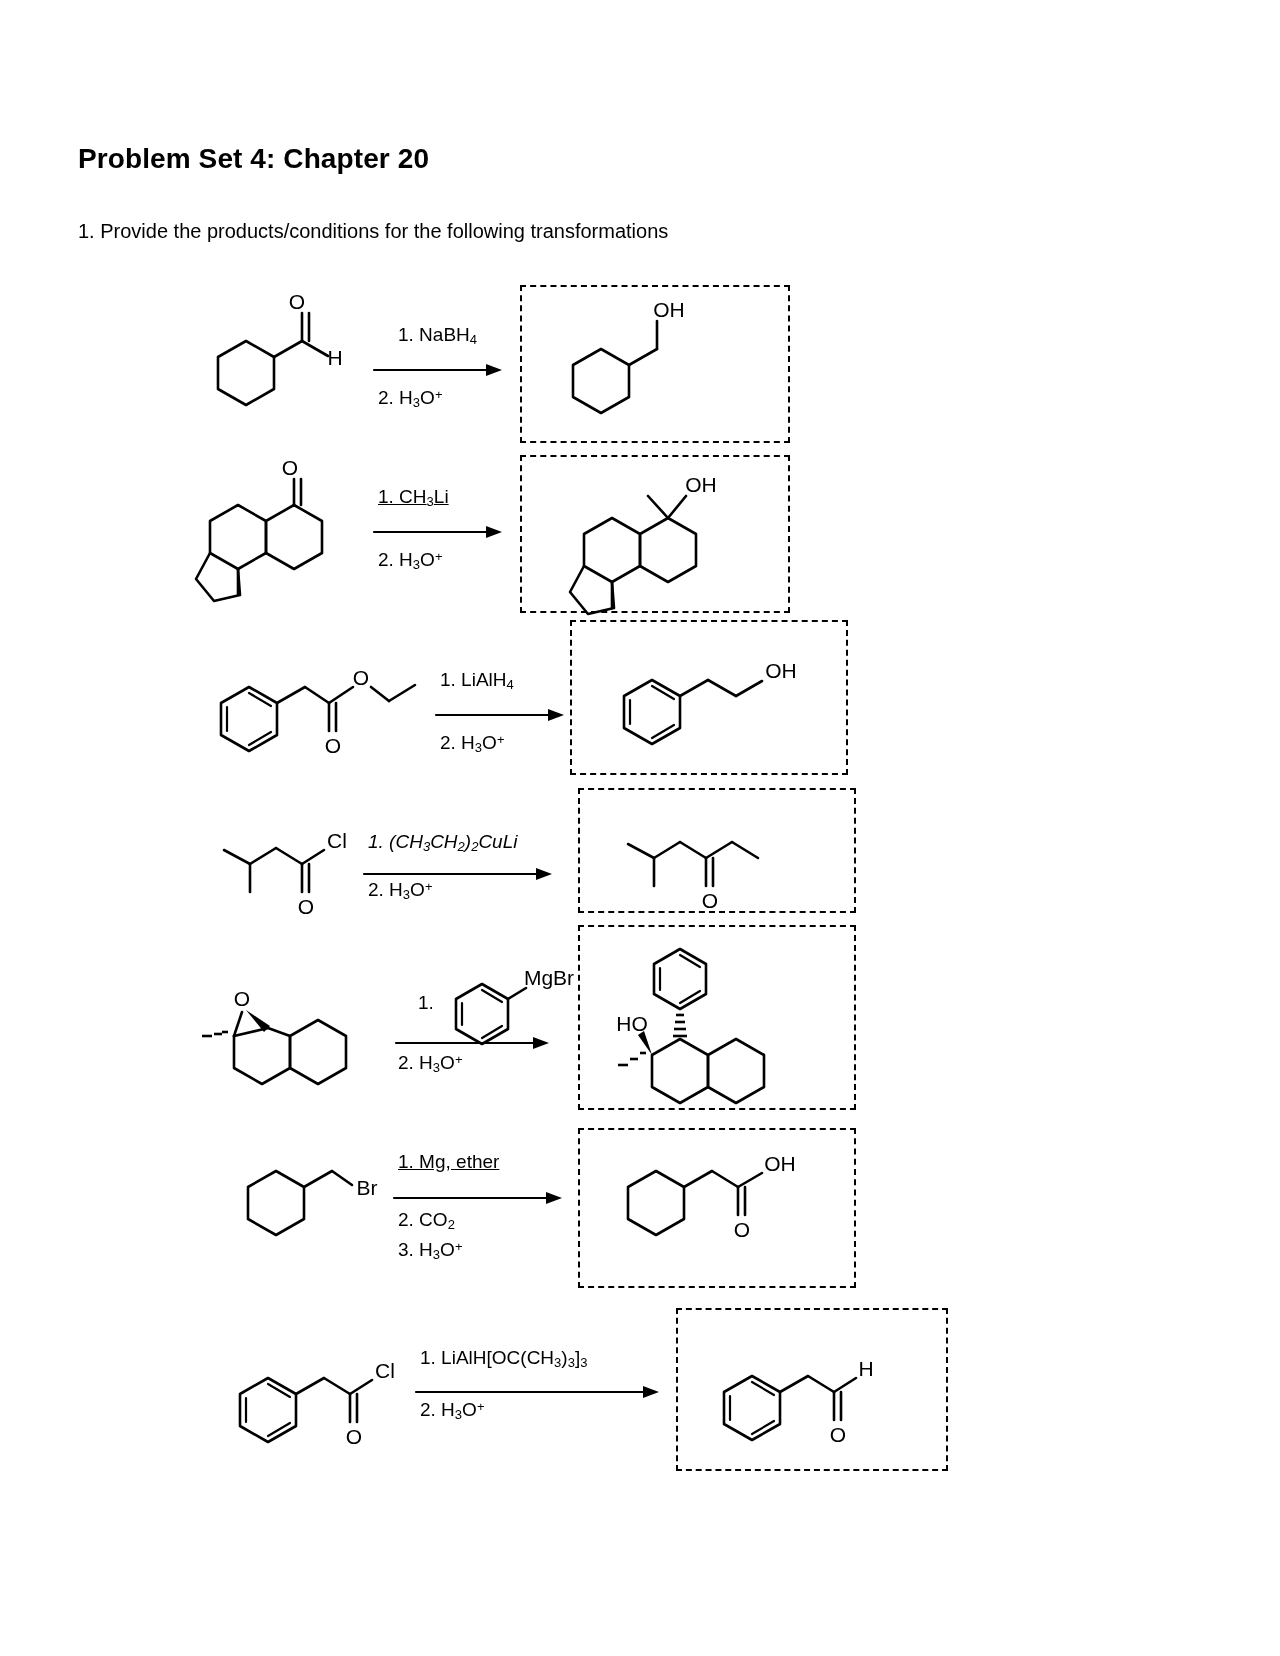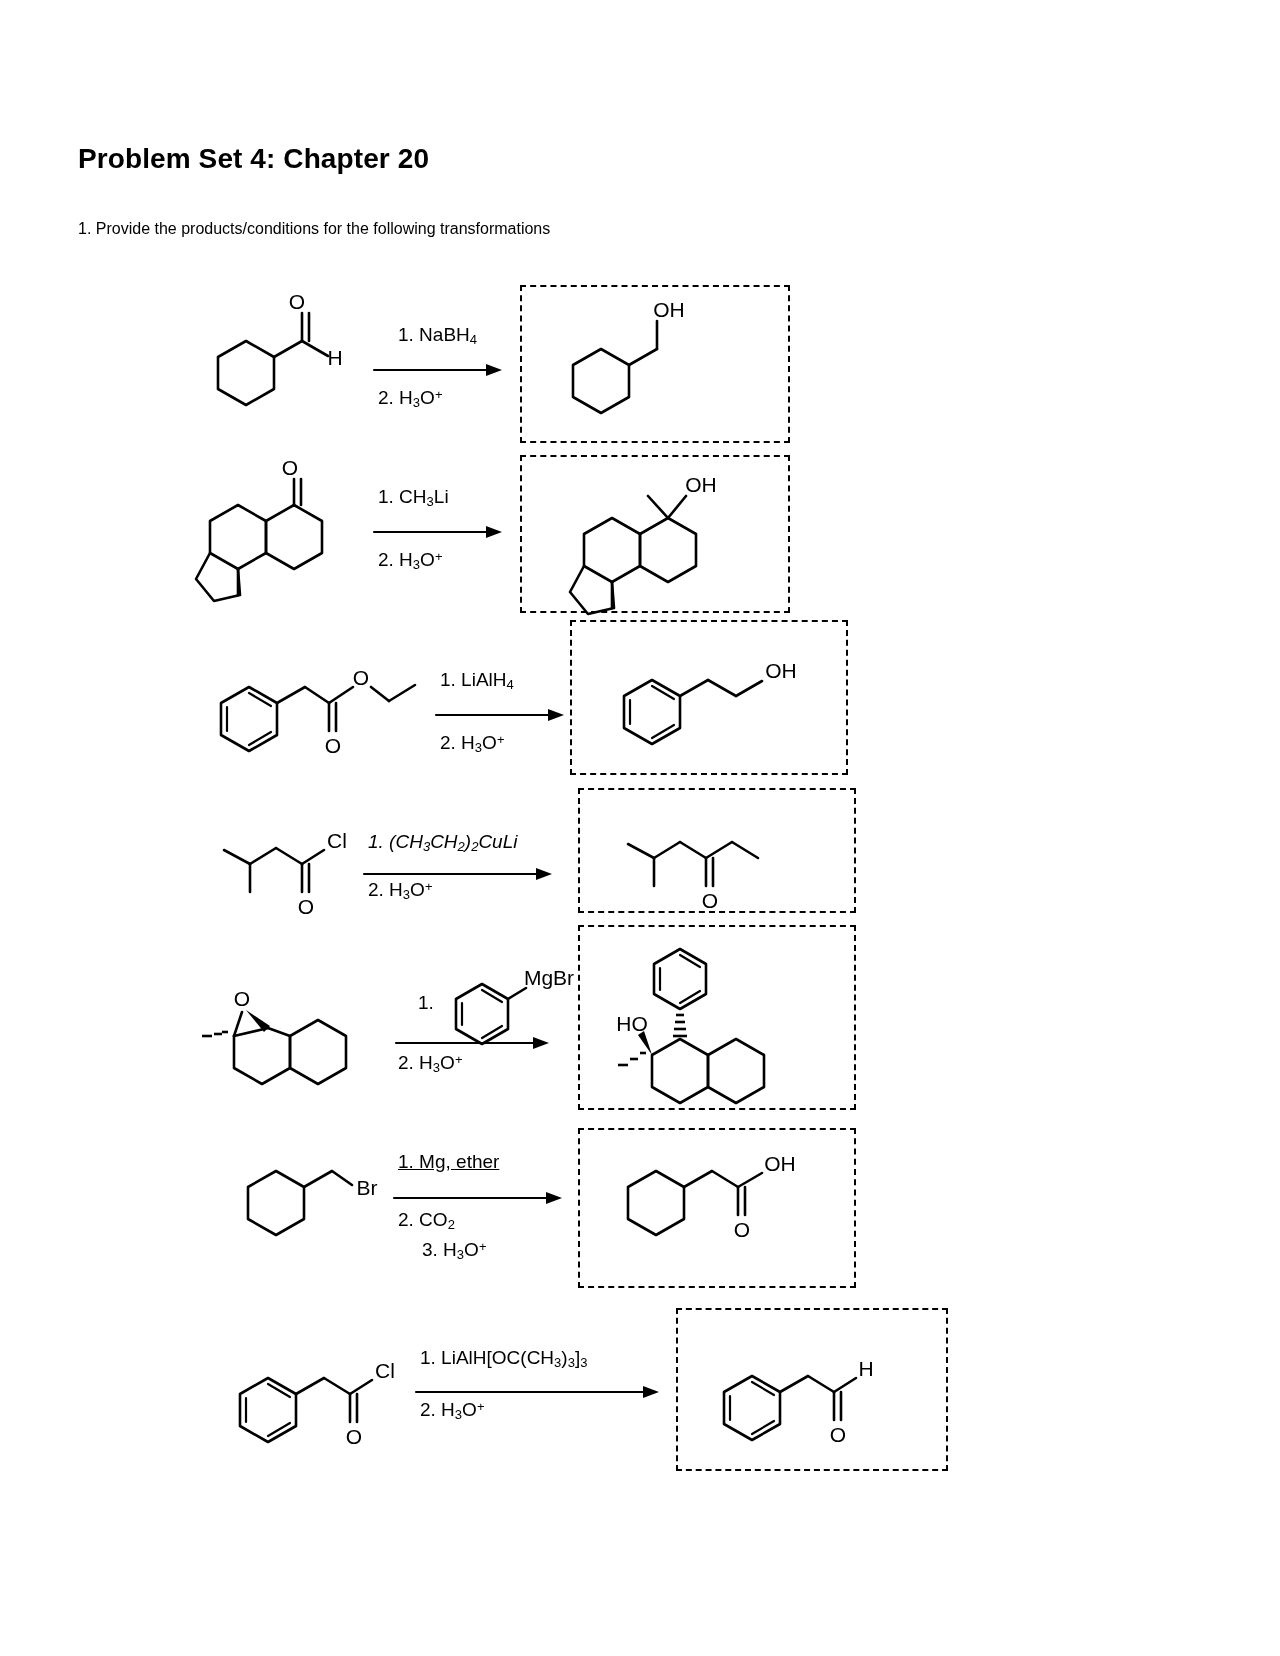--- a/index.html
+++ b/index.html
@@ -27,21 +27,21 @@
     top: 143px;
     font-size: 28px;
     font-weight: bold;
     letter-spacing: 0.1px;
     white-space: nowrap;
   }
   .prompt {
     position: absolute;
     left: 70px;
     top: 220px;
-    font-size: 16px;
+    font-size: 20px;
     white-space: nowrap;
   }
   .rxn-row {
     position: absolute;
   }
   .reagent-text {
     position: absolute;
     font-size: 19px;
     white-space: nowrap;
     line-height: 1.1;
@@ -121,21 +121,21 @@
 
       <polyline class="bond" points="24,98 10,124 28,146 54,140 52,114"></polyline>
 
       <line class="bond" x1="108" y1="50" x2="108" y2="24"></line>
       <line class="bond" x1="115" y1="50" x2="115" y2="24"></line>
       <text class="atom" x="104" y="20" text-anchor="middle">O</text>
 
       <line class="bond" x1="52" y1="114" x2="52" y2="140"></line>
     </svg>
 
-    <div class="reagent-text" style="left:370px; top:487px;">1.&nbsp;CH<sub>3</sub>Li</div>
+    <div class="reagent-text" style="left:370px; top:487px;text-decoration:underline;">1.&nbsp;CH<sub>3</sub>Li</div>
     <svg style="position:absolute; left:366px; top:524px;" width="130" height="16">
       <line class="bond-thin" x1="0" y1="8" x2="112" y2="8"></line>
       <polygon points="112,2 128,8 112,14" fill="#000"></polygon>
     </svg>
     <div class="reagent-text" style="left:370px; top:550px;">2.&nbsp;H<sub>3</sub>O<sup>+</sup></div>
 
     <div class="answer-box" style="left:512px; top:455px; width:270px; height:158px;"></div>
 
     <svg style="position:absolute; left:552px; top:470px;" width="190" height="150" viewBox="0 0 190 150">
       <polygon class="bond" points="108,48 136,64 136,96 108,112 80,96 80,64"></polygon>
@@ -309,21 +309,21 @@
       <line class="bond" x1="96" y1="16" x2="116" y2="30"></line>
       <text class="atom" x="131" y="40" text-anchor="middle">Br</text>
     </svg>
 
     <div class="reagent-text" style="left:390px; top:1152px;text-decoration:underline;">1.&nbsp;Mg, ether</div>
     <svg style="position:absolute; left:386px; top:1190px;" width="170" height="16">
       <line class="bond-thin" x1="0" y1="8" x2="152" y2="8"></line>
       <polygon points="152,2 168,8 152,14" fill="#000"></polygon>
     </svg>
     <div class="reagent-text" style="left:390px; top:1210px;">2.&nbsp;CO<sub>2</sub></div>
-    <div class="reagent-text" style="left:390px; top:1240px;margin-left:24px;">3.&nbsp;H<sub>3</sub>O<sup>+</sup></div>
+    <div class="reagent-text" style="left:390px; top:1240px;">3.&nbsp;H<sub>3</sub>O<sup>+</sup></div>
 
     <div class="answer-box" style="left:570px; top:1128px; width:278px; height:160px;"></div>
 
     <svg style="position:absolute; left:608px; top:1155px;" width="210" height="110" viewBox="0 0 210 110">
       <polygon class="bond" points="12,32 40,16 68,32 68,64 40,80 12,64"></polygon>
       <line class="bond" x1="68" y1="32" x2="96" y2="16"></line>
       <line class="bond" x1="96" y1="16" x2="122" y2="32"></line>
 
       <line class="bond" x1="122" y1="32" x2="122" y2="60"></line>
       <line class="bond" x1="129" y1="32" x2="129" y2="60"></line>

